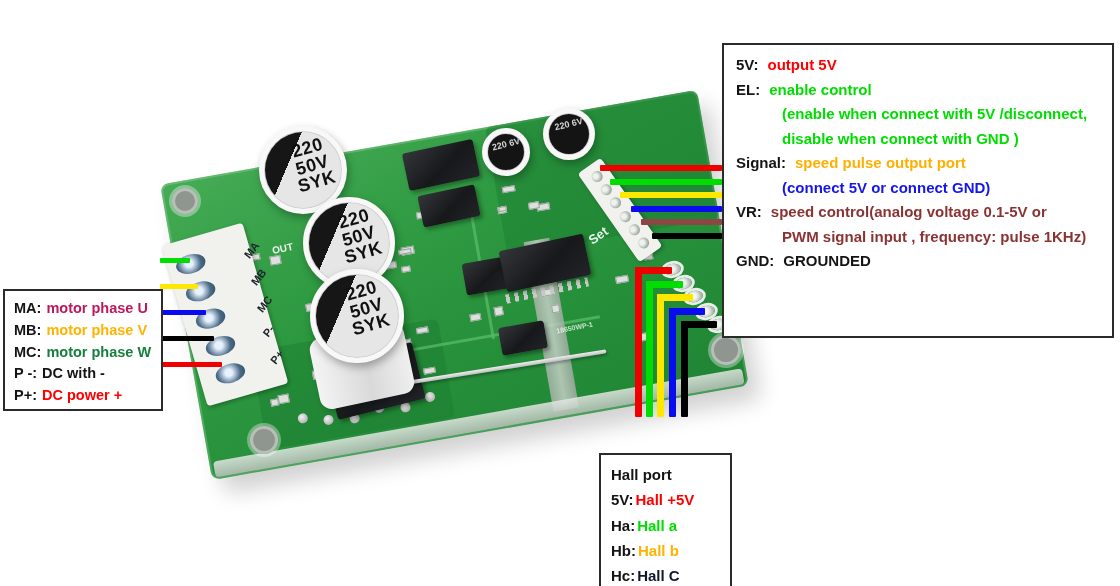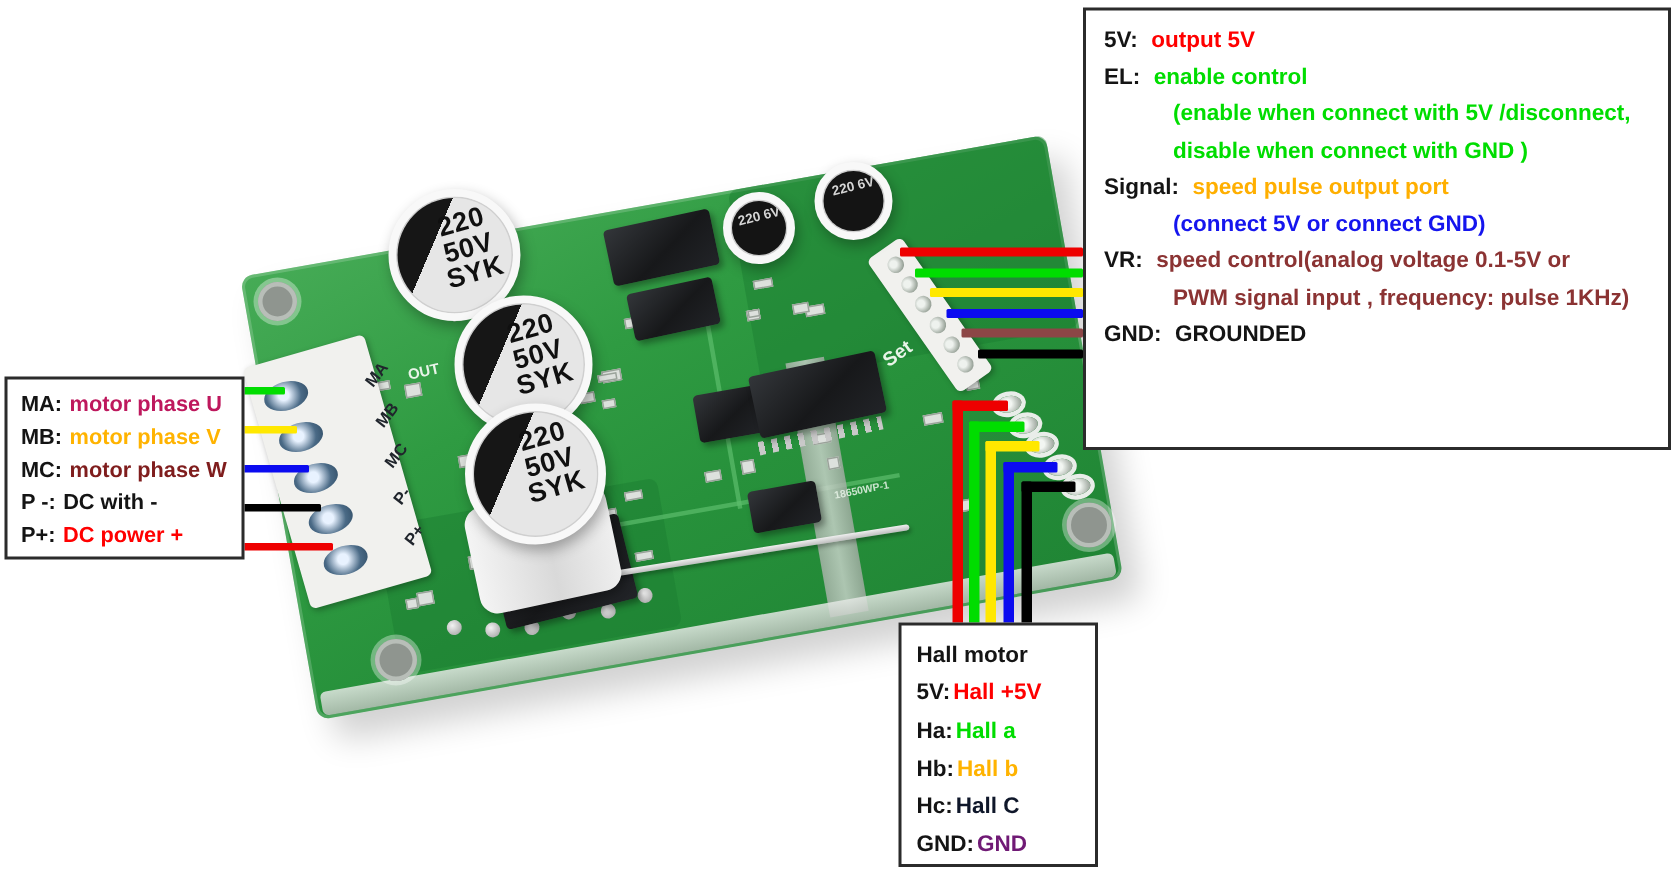--- a/index.html
+++ b/index.html
@@ -1,20 +1,20 @@
 <!DOCTYPE html>
 <html><head>
 <meta charset="utf-8">
 <style>
   html,body{margin:0;padding:0;background:#ffffff;}
   .stage{position:relative;width:1120px;height:586px;background:#ffffff;overflow:hidden;
          font-family:"Liberation Sans","DejaVu Sans",sans-serif;}
 
   
-  .legend{position:absolute;background:#ffffff;border:2px solid #2b2b2b;box-sizing:border-box;z-index:50;}
+  .legend{position:absolute;background:#ffffff;border:2px solid #2b2b2b;box-sizing:border-box;z-index:50;margin-top:38px;}
   .legend .ln{display:flex;white-space:pre;align-items:baseline;}
   .legend .lb{font-weight:bold;color:#141414;}
   .legend .tx{font-weight:bold;}
   .ctrl{left:722px;top:5px;width:392px;height:295px;padding:8px 6px 6px 12px;}
   .ctrl .ln{font-size:15px;line-height:24.5px;}
   .ctrl .lb{margin-right:9px;}
   .ctrl .ind1{padding-left:46px;}
   .ctrl .ind2{padding-left:62px;}
   .motor{left:3px;top:251px;width:160px;height:122px;padding:7px 4px 4px 9px;}
   .motor .ln{font-size:14.5px;line-height:21.8px;}
@@ -238,28 +238,28 @@
       <div class="ln"><span class="lb">Signal:</span><span class="tx" style="color: rgb(255, 175, 0);">speed pulse output port</span></div>
       <div class="ln ind1"><span class="tx" style="color: rgb(21, 21, 238);">(connect 5V or connect GND)</span></div>
       <div class="ln"><span class="lb">VR:</span><span class="tx" style="color: rgb(139, 51, 51);">speed control(analog voltage 0.1-5V or</span></div>
       <div class="ln ind1"><span class="tx" style="color: rgb(139, 51, 51);">PWM signal input , frequency: pulse 1KHz)</span></div>
       <div class="ln"><span class="lb">GND:</span><span class="tx" style="color: rgb(20, 20, 20);">GROUNDED</span></div>
     </div>
 
   <div class="legend motor">
       <div class="ln"><span class="lb">MA:</span><span class="tx" style="color: #be185d;">motor phase U</span></div>
       <div class="ln"><span class="lb">MB:</span><span class="tx" style="color: rgb(255, 179, 0);">motor phase V</span></div>
-      <div class="ln"><span class="lb">MC:</span><span class="tx" style="color: #7f1d1d;">motor phase W</span></div>
+      <div class="ln"><span class="lb">MC:</span><span class="tx" style="color: #15803d;">motor phase W</span></div>
       <div class="ln"><span class="lb">P -:</span><span class="tx" style="color: rgb(20, 20, 20);">DC with -</span></div>
       <div class="ln"><span class="lb">P+:</span><span class="tx" style="color: rgb(255, 0, 0);">DC power +</span></div>
     </div>
 
   <div class="legend hall">
     <div class="ln">
-      <span class="lb">Hall motor</span>
+      <span class="lb">Hall port</span>
     </div>
     <div>
         <div class="ln"><span class="lb">5V:</span><span class="tx" style="color: rgb(255, 0, 0);">Hall +5V</span></div>
         <div class="ln"><span class="lb">Ha:</span><span class="tx" style="color: rgb(0, 221, 0);">Hall a</span></div>
         <div class="ln"><span class="lb">Hb:</span><span class="tx" style="color: rgb(255, 179, 0);">Hall b</span></div>
         <div class="ln"><span class="lb">Hc:</span><span class="tx" style="color: #0f172a;">Hall C</span></div>
         <div class="ln"><span class="lb">GND:</span><span class="tx" style="color: #701a75;">GND</span></div>
       </div>
   </div>
 

